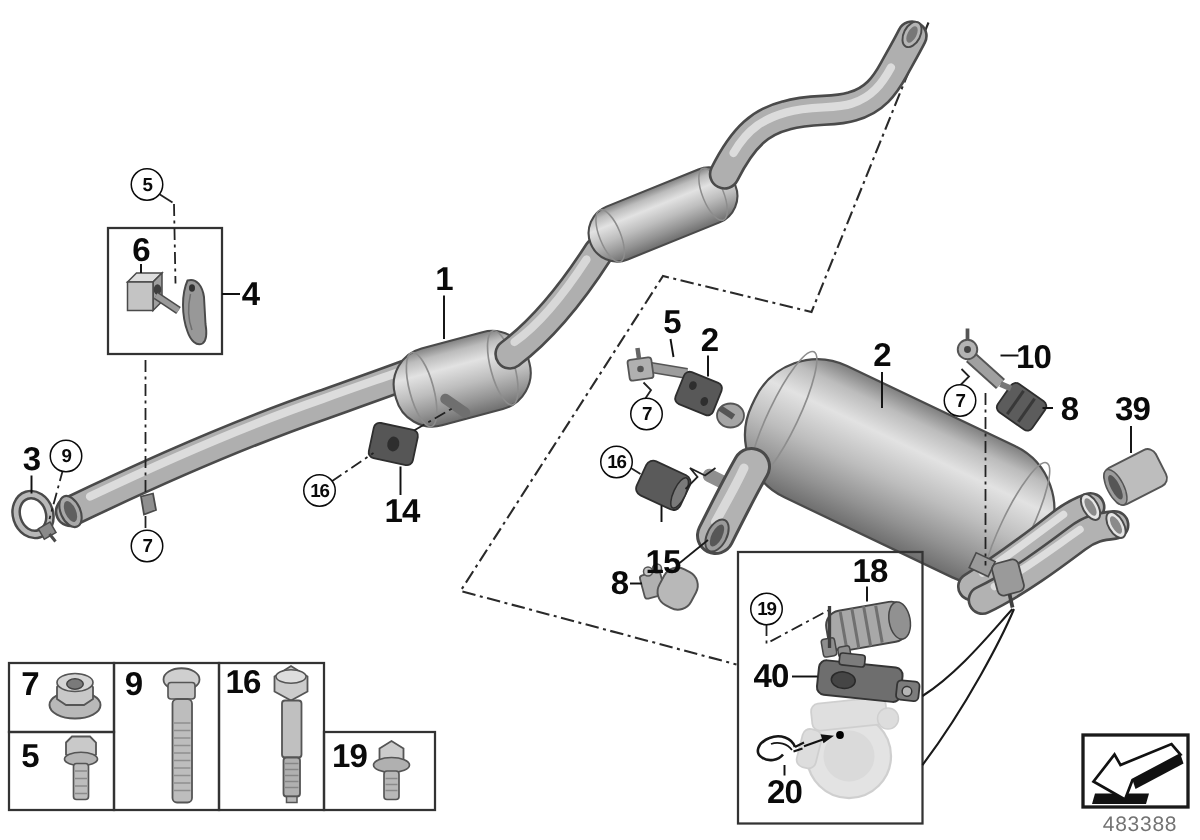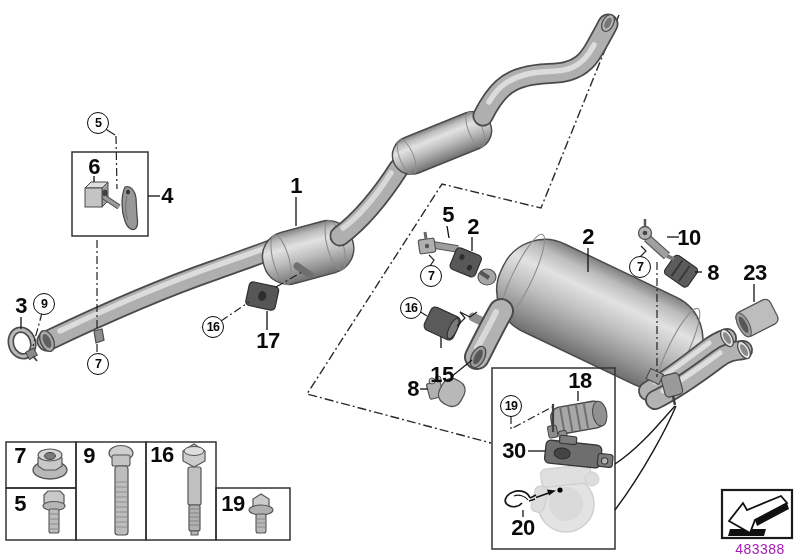--- a/index.html
+++ b/index.html
@@ -4,21 +4,21 @@
 <style>
   html,body{margin:0;padding:0;background:#fff;}
   .stage{position:relative;width:800px;height:560px;background:#ffffff;overflow:hidden;
          font-family:"Liberation Sans","DejaVu Sans",sans-serif;}
   .stage svg{position:absolute;left:0;top:0;}
   .lbl{position:absolute;transform:translate(-50%,-50%);font-weight:bold;font-size:22px;
        color:#0a0a0a;line-height:1;letter-spacing:-0.5px;white-space:nowrap;cursor:pointer;}
   .circ{position:absolute;transform:translate(-50%,-50%);width:20px;height:20px;border:1.7px solid #0a0a0a;
         border-radius:50%;background:#fff;display:flex;align-items:center;justify-content:center;
         font-weight:bold;font-size:12.5px;color:#0a0a0a;letter-spacing:-0.8px;cursor:pointer;}
-  .dwg{position:absolute;transform:translate(-50%,-50%);font-size:14px;color:#a21caf;letter-spacing:0.5px;}
+  .dwg{position:absolute;transform:translate(-50%,-50%);font-size:14px;color:#737373;letter-spacing:0.5px;}
 </style>
 </head>
 <body>
 
 <div class="stage">
 
 <svg width="800" height="560" viewBox="0 0 800 560">
   <defs>
     <linearGradient id="gTube" x1="0" y1="0" x2="0" y2="1">
       <stop offset="0" stop-color="#7f7f7f"></stop>
@@ -311,26 +311,26 @@
 <div class="lbl" style="left:296px;top:186px">1</div>
 <div class="lbl" style="left:588px;top:237px">2</div>
 <div class="lbl" style="left:21px;top:306px">3</div>
 <div class="lbl" style="left:167px;top:196px">4</div>
 <div class="lbl" style="left:94px;top:167px">6</div>
 <div class="lbl" style="left:413px;top:389px">8</div>
 <div class="lbl" style="left:689px;top:238px">10</div>
 <div class="lbl" style="left:713px;top:273px">8</div>
 <div class="lbl" style="left:448px;top:215px">5</div>
 <div class="lbl" style="left:473px;top:227px">2</div>
-<div class="lbl" style="left:268px;top:341px">17</div>
+<div class="lbl" style="left:268px;top:341px">14</div>
 <div class="lbl" style="left:442px;top:375px">15</div>
 <div class="lbl" style="left:580px;top:381px">18</div>
 <div class="lbl" style="left:523px;top:528px">20</div>
-<div class="lbl" style="left:514px;top:451px">30</div>
-<div class="lbl" style="left:755px;top:273px">23</div>
+<div class="lbl" style="left:514px;top:451px">40</div>
+<div class="lbl" style="left:755px;top:273px">39</div>
 
 <div class="circ" style="left:98px;top:123px">5</div>
 <div class="circ" style="left:44px;top:304px">9</div>
 <div class="circ" style="left:98px;top:364px">7</div>
 <div class="circ" style="left:431px;top:276px">7</div>
 <div class="circ" style="left:640px;top:267px">7</div>
 <div class="circ" style="left:213px;top:327px">16</div>
 <div class="circ" style="left:411px;top:308px">16</div>
 <div class="circ" style="left:511px;top:406px">19</div>
 

